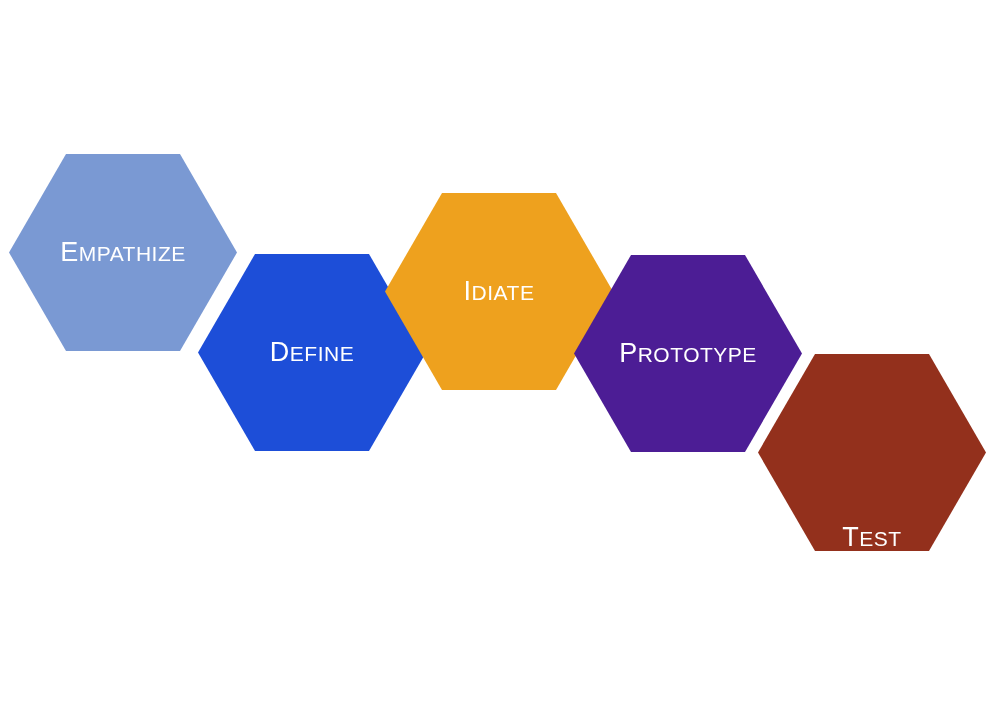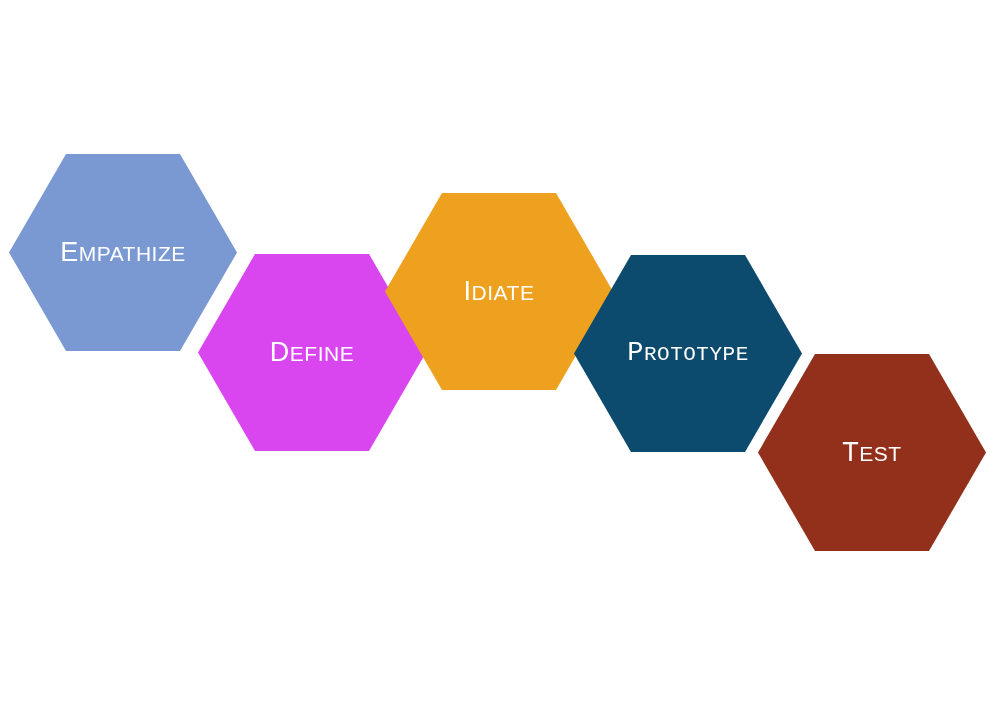--- a/index.html
+++ b/index.html
@@ -45,29 +45,29 @@
 </style>
 </head>
 <body>
 
 <div class="canvas">
 
   <div class="hex hex-1" style="background: rgb(122, 153, 211);">
     <span class="hex-label"><span class="lead-cap">E</span>MPATHIZE</span>
   </div>
 
-  <div class="hex hex-2" style="background: #d946ef;">
+  <div class="hex hex-2" style="background: #1d4ed8;">
     <span class="hex-label"><span class="lead-cap">D</span>EFINE</span>
   </div>
 
   <div class="hex hex-3" style="background: rgb(238, 161, 30); margin-top: 39px;">
     <span class="hex-label"><span class="lead-cap">I</span>DIATE</span>
   </div>
 
-  <div class="hex hex-4" style="background: #0c4a6e; font-family: Liberation Mono, monospace;">
+  <div class="hex hex-4" style="background: #4c1d95;">
     <span class="hex-label"><span class="lead-cap">P</span>ROTOTYPE</span>
   </div>
 
-  <div class="hex hex-5" style="background: rgb(147, 48, 28);">
+  <div class="hex hex-5" style="background: rgb(147, 48, 28); align-items: flex-end;">
     <span class="hex-label"><span class="lead-cap">T</span>EST</span>
   </div>
 
 </div>
 
 </body></html>

